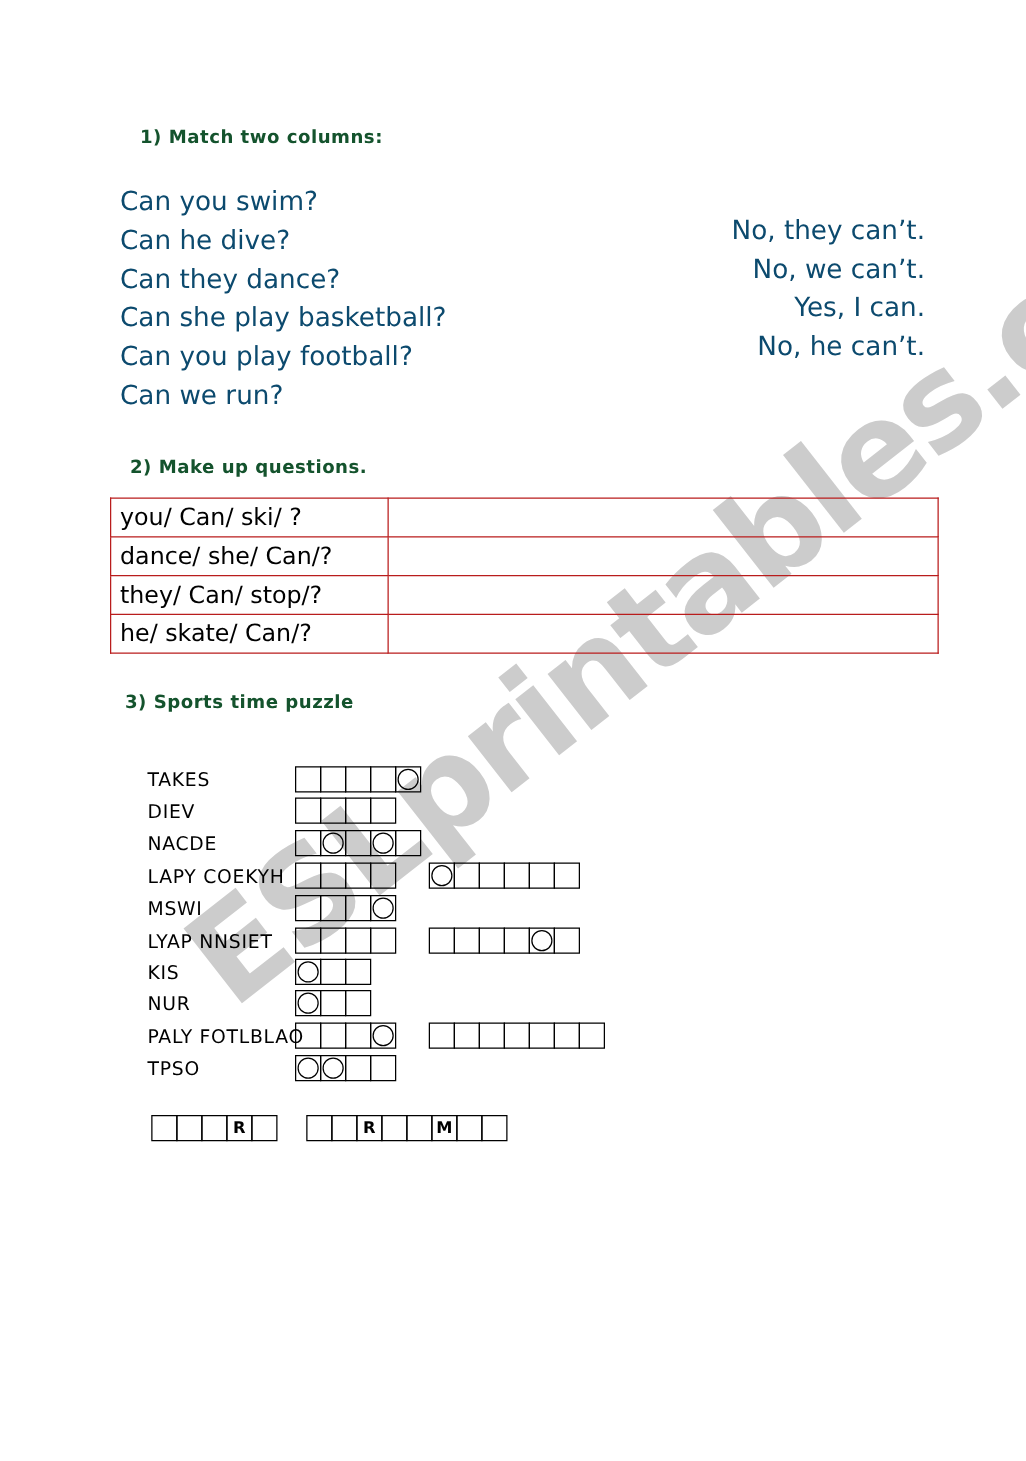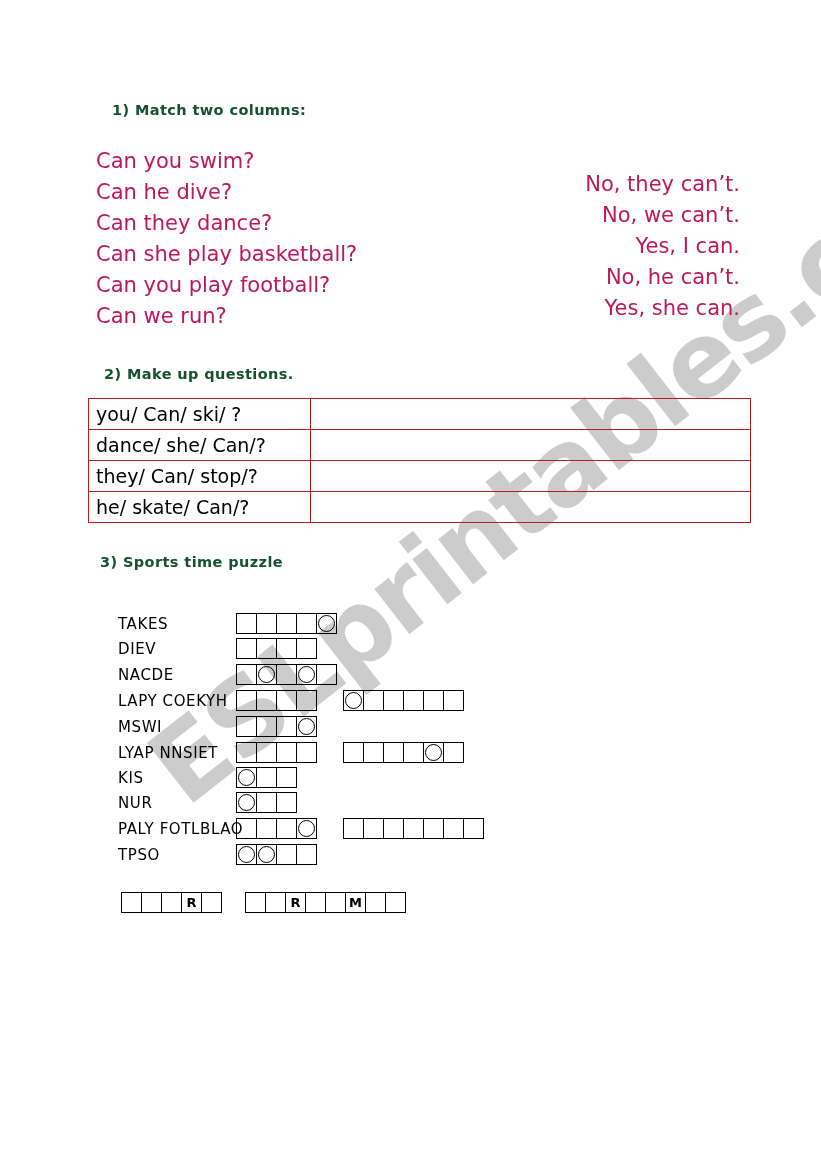--- a/index.html
+++ b/index.html
@@ -71,21 +71,21 @@
     top: 146px;
     width: 310px;
     text-align: right;
     z-index: 20;
     margin-top: 23px;
   }
   .qa-line {
     font-family: "DejaVu Sans", sans-serif;
     font-size: 21px;
     line-height: 31px;
-    color: #be185d;
+    color: #0c4a6e;
     white-space: nowrap;
   }
 
   
   #ex2-table {
     position: absolute;
     left: 88px;
     top: 398px;
     width: 646px;
     border-collapse: collapse;
@@ -199,21 +199,20 @@
       <div class="qa-line">Can they dance?</div>
       <div class="qa-line">Can she play basketball?</div>
       <div class="qa-line">Can you play football?</div>
       <div class="qa-line">Can we run?</div>
     </div>
   <div id="ex1-right">
       <div class="qa-line">No, they can’t.</div>
       <div class="qa-line">No, we can’t.</div>
       <div class="qa-line">Yes, I can.</div>
       <div class="qa-line">No, he can’t.</div>
-      <div class="qa-line">Yes, she can.</div>
     </div>
 
   <div class="sec-heading" style="left:104px; top:366px;">2)  Make up questions.</div>
 
   <table id="ex2-table">
     <tbody>
         <tr>
           <td class="prompt-cell">you/ Can/ ski/ ?</td>
           <td class="answer-cell"></td>
         </tr>

